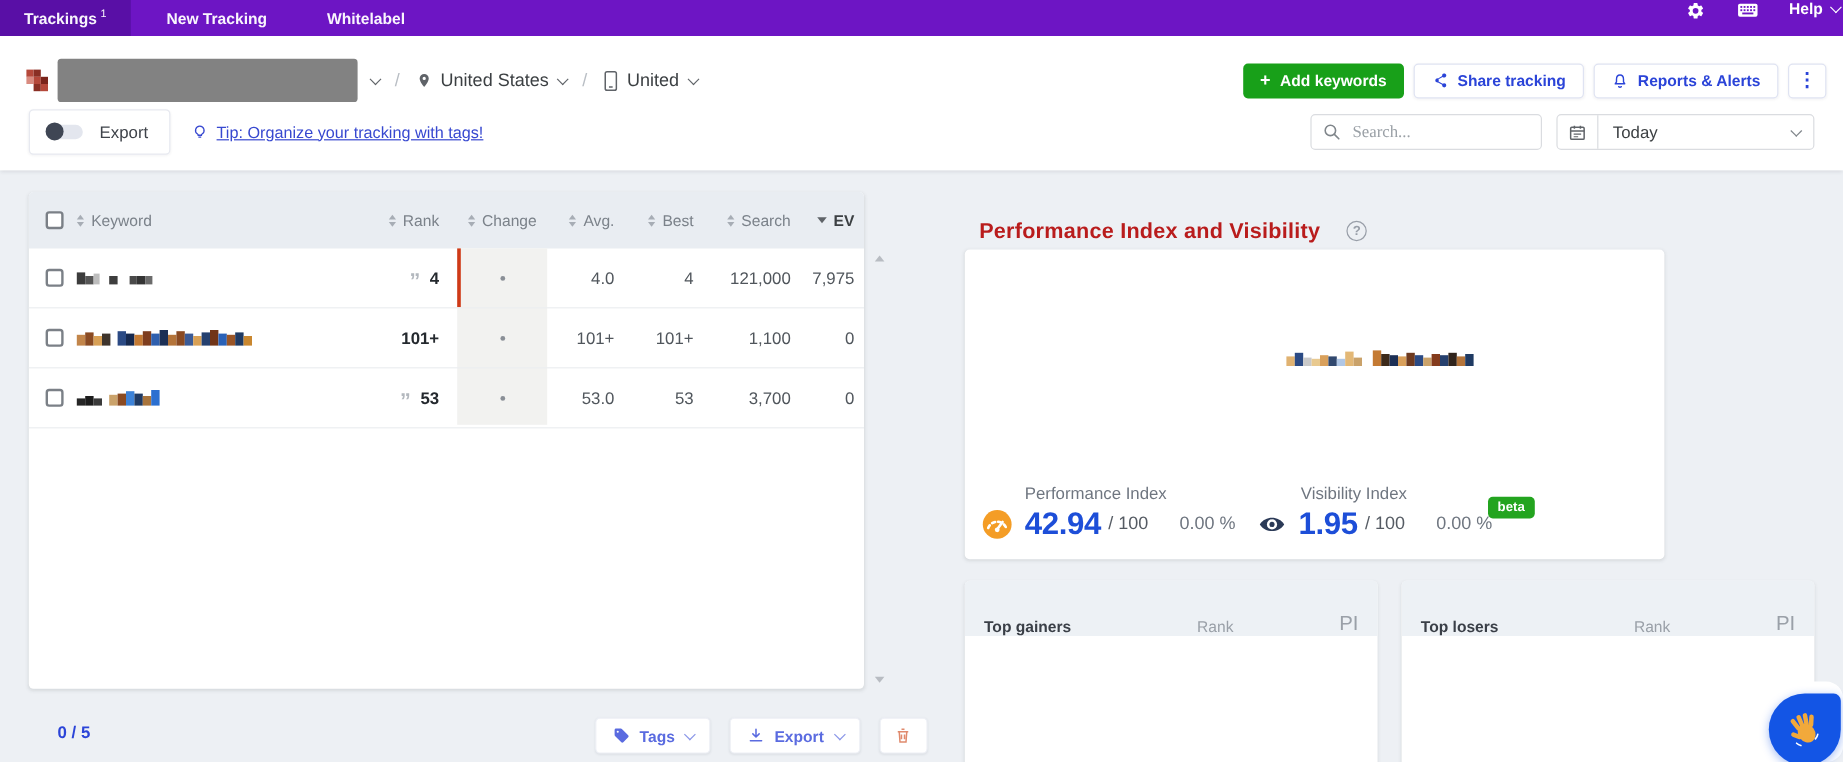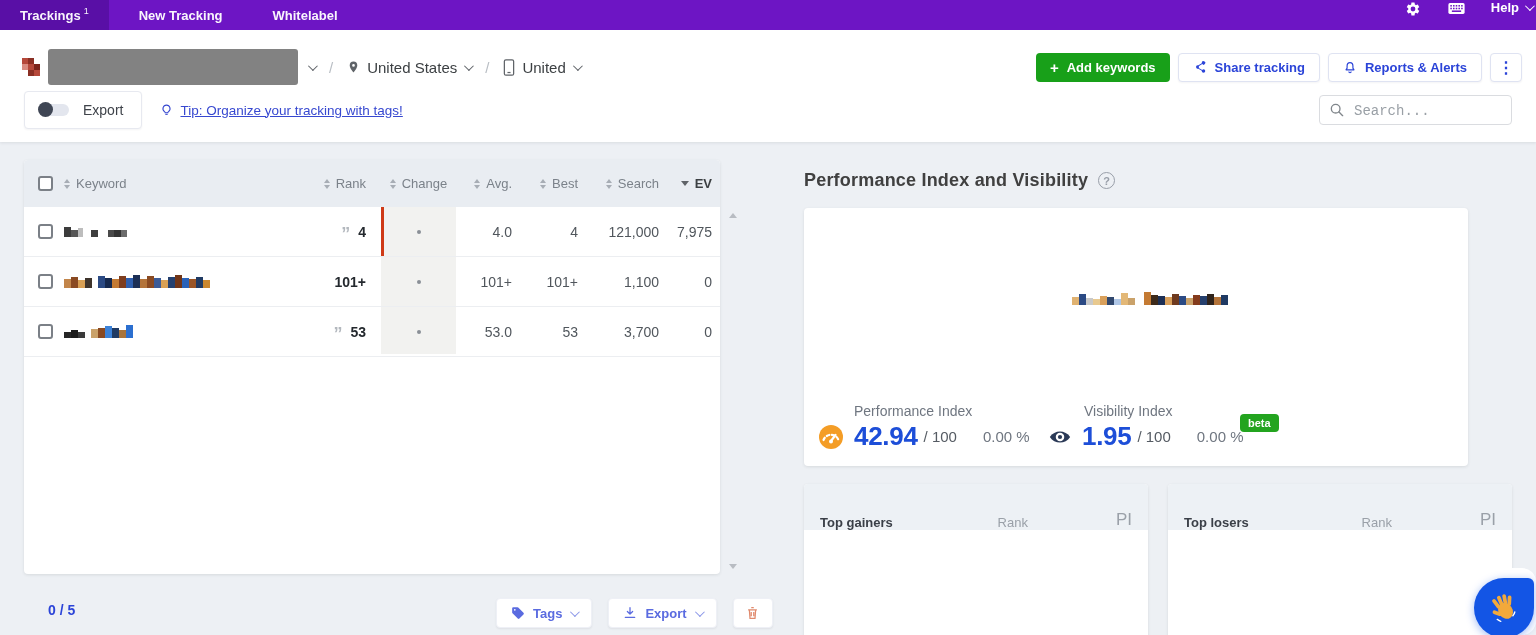--- a/index.html
+++ b/index.html
@@ -35,21 +35,21 @@
   
   .hrow2{position:absolute;left:24px;top:62px;right:24px;height:36px;display:flex;align-items:center}
   .filter-card{height:36px;display:flex;align-items:center;gap:14px;padding:0 18px 0 14px;background:#fff;border:1px solid #e7e9f0;border-radius:4px;box-shadow:0 1px 2px rgba(40,45,60,.05);cursor:pointer}
   .toggle{width:30px;height:12px;background:#e3e6ee;border-radius:7px;position:relative;flex:none}
   .toggle .knob{position:absolute;left:-1px;top:-2px;width:15px;height:15px;border-radius:50%;background:#3f4654}
   .filter-label{font-size:14px;color:#3f434a}
   .tip{display:flex;align-items:center;gap:7px;margin-left:18px;cursor:pointer}
   .tip a{font-size:13.5px;color:#3748d0;text-decoration:underline}
   .hrow2-right{margin-left:auto;display:flex;align-items:center;gap:12px}
   .search-box{position:relative;width:193px;height:30px;border:1px solid #dadce0;border-radius:4px;box-sizing:border-box}
-  .search-box input{position:absolute;left:32px;top:0;width:150px;height:28px;border:0;outline:0;font-size:14px;color:#8b5cf6;font-family:Liberation Mono, monospace;background:transparent}
+  .search-box input{position:absolute;left:32px;top:0;width:150px;height:28px;border:0;outline:0;font-size:14px;color:#8b5cf6;font-family:Liberation Serif, serif;background:transparent}
   .search-box input::placeholder{color:#9aa0a6}
   .search-ico{position:absolute;left:9px;top:6px}
   .date-box{width:215px;height:30px;border:1px solid #dadce0;border-radius:4px;box-sizing:border-box;display:flex;align-items:center;cursor:pointer;background:#fff}
   .date-cal{width:33px;height:100%;display:flex;align-items:center;justify-content:center;border-right:1px solid #dadce0}
   .date-val{font-size:14px;color:#3c4043;padding-left:12px;flex:1}
   .date-box .chev{color:#80868b;margin-right:12px}
   
   .table-card{position:absolute;left:24px;top:160px;width:696px;height:414px;background:#fff;border-radius:4px;box-shadow:0 1px 3px rgba(60,64,67,.12);z-index:5}
   .thead{position:relative;height:47px;background:#e9edf2;border-radius:4px 4px 0 0;font-size:13px;color:#7b828a}
   .cell{position:absolute;top:0;height:100%;display:flex;align-items:center}
@@ -82,23 +82,23 @@
   .sarr.up{top:53px;border-bottom:5px solid #b8bcc2}
   .sarr.down{top:404px;border-top:5px solid #b8bcc2}
   
   .sel-count{position:absolute;left:48px;top:602px;font-size:14px;font-weight:700;color:#2b44d8;z-index:6}
   .foot-actions{position:absolute;left:496px;top:598px;display:flex;gap:16px;z-index:6}
   .fbtn{height:30px;display:inline-flex;align-items:center;gap:8px;padding:0 14px;background:#fff;border:1px solid #eef0f6;border-radius:4px;box-shadow:0 1px 2px rgba(40,45,60,.08);font-size:13px;font-weight:700;color:#5a6be0;cursor:pointer}
   .fbtn .chev{color:#8b97e8}
   .fbtn-trash{width:40px;justify-content:center;padding:0}
   
   .panel-title{position:absolute;left:804px;top:170px;display:flex;align-items:center;gap:10px;z-index:6}
-  .panel-title h2{margin:0;font-size:18px;font-weight:700;color:#404040;letter-spacing:.2px}
+  .panel-title h2{margin:12px;font-size:18px;font-weight:700;color:#b91c1c;letter-spacing:.2px}
   .q-ico{width:17px;height:17px;border:1.5px solid #989ea8;border-radius:50%;color:#989ea8;font-size:11px;font-weight:700;display:flex;align-items:center;justify-content:center;box-sizing:border-box;cursor:pointer}
-  .chart-card{position:absolute;left:804px;top:208px;width:664px;height:258px;background:#fff;border-radius:4px;box-shadow:0 1px 3px rgba(60,64,67,.12);z-index:5}
+  .chart-card{position:absolute;left:804px;top:208px;width:583px;height:258px;background:#fff;border-radius:4px;box-shadow:0 1px 3px rgba(60,64,67,.12);z-index:5}
   .legend-redact{position:absolute;left:268px;top:84px;display:flex;align-items:flex-end;gap:9px}
   .index{position:absolute;bottom:14px;display:flex;flex-direction:column}
   .idx-label{font-size:14px;color:#6f7680;margin-left:36px;margin-bottom:2px}
   .idx-row{display:flex;align-items:center}
   .idx-ico{width:26px;height:26px;margin-right:10px;flex:none}
   .big{font-size:26px;font-weight:700;color:#1d4ed8;letter-spacing:-.3px}
   .max{font-size:15px;color:#555b63;margin-left:6px}
   .pct{font-size:15px;color:#6f7680;margin-left:26px}
   .beta-badge{position:absolute;left:436px;bottom:34px;background:#23a41f;color:#fff;font-size:11px;font-weight:700;padding:3px 8px;border-radius:4px}
   .mini-card{position:absolute;top:484px;width:344px;height:170px;background:#fff;border-radius:4px 4px 0 0;box-shadow:0 1px 3px rgba(60,64,67,.12);z-index:5}
@@ -227,20 +227,34 @@
         </svg>
       <a>Tip: Organize your tracking with tags!</a>
     </div>
     <div class="hrow2-right">
       <div class="search-box">
         <svg class="search-ico" width="16" height="16" viewBox="0 0 24 24">
             <circle cx="10" cy="10" r="6.5" fill="none" stroke="#80868b" stroke-width="2"></circle>
             <line x1="15" y1="15" x2="20.5" y2="20.5" stroke="#80868b" stroke-width="2" stroke-linecap="round"></line>
           </svg>
         <input type="text" placeholder="Search..." style="">
+      </div>
+      <div class="date-box">
+        <span class="date-cal">
+          <svg width="15" height="15" viewBox="0 0 24 24">
+              <rect x="3" y="5" width="18" height="16" rx="1.5" fill="none" stroke="#5f6368" stroke-width="2"></rect>
+              <line x1="3" y1="10" x2="21" y2="10" stroke="#5f6368" stroke-width="2"></line>
+              <line x1="8" y1="3" x2="8" y2="7" stroke="#5f6368" stroke-width="2"></line>
+              <line x1="16" y1="3" x2="16" y2="7" stroke="#5f6368" stroke-width="2"></line>
+              <line x1="7" y1="14" x2="17" y2="14" stroke="#5f6368" stroke-width="1.6"></line>
+              <line x1="7" y1="17.5" x2="13" y2="17.5" stroke="#5f6368" stroke-width="1.6"></line>
+            </svg>
+        </span>
+        <span class="date-val">Today</span>
+        <i class="chev"></i>
       </div>
     </div>
   </div>
 </div>
 
 <div class="table-card">
   <div class="thead">
     <div class="cell c-check">
         <span class="checkbox"></span>
       </div>

